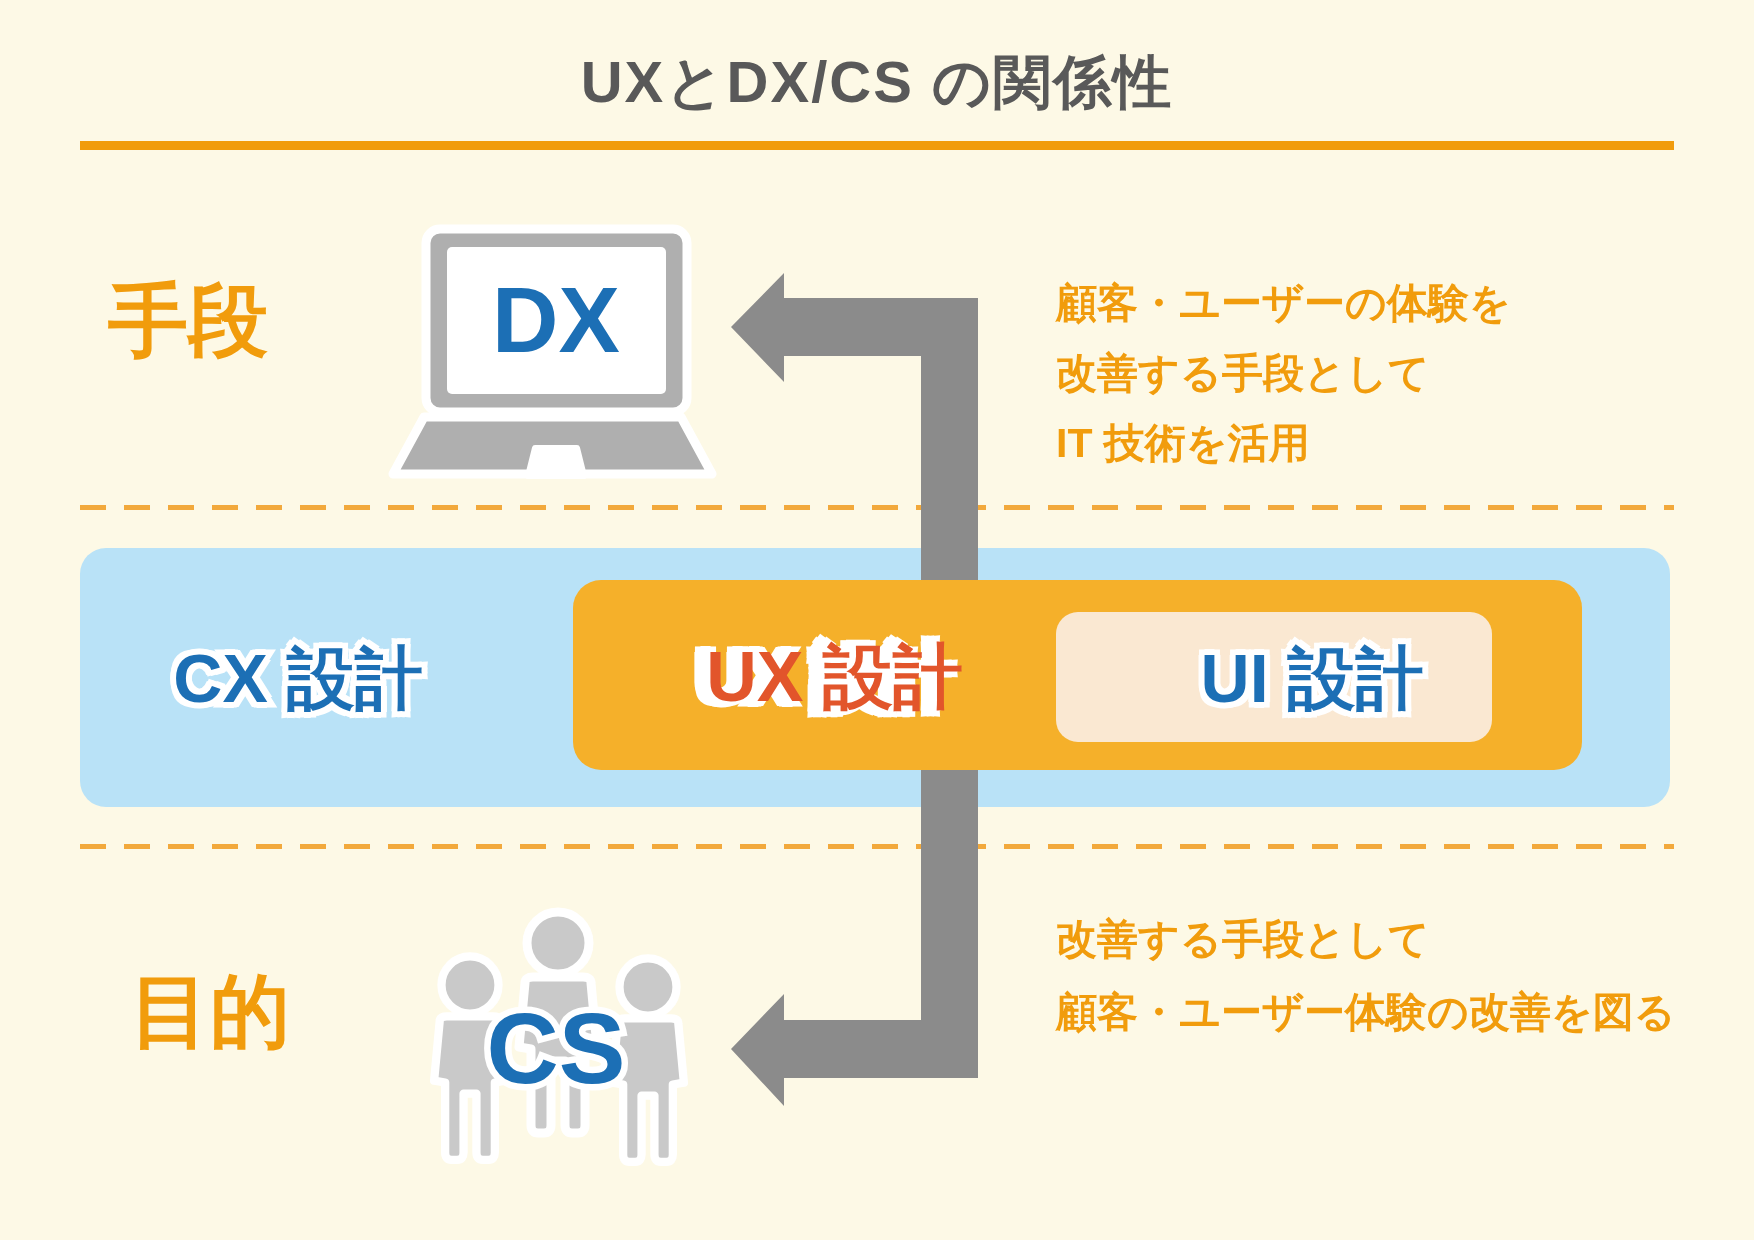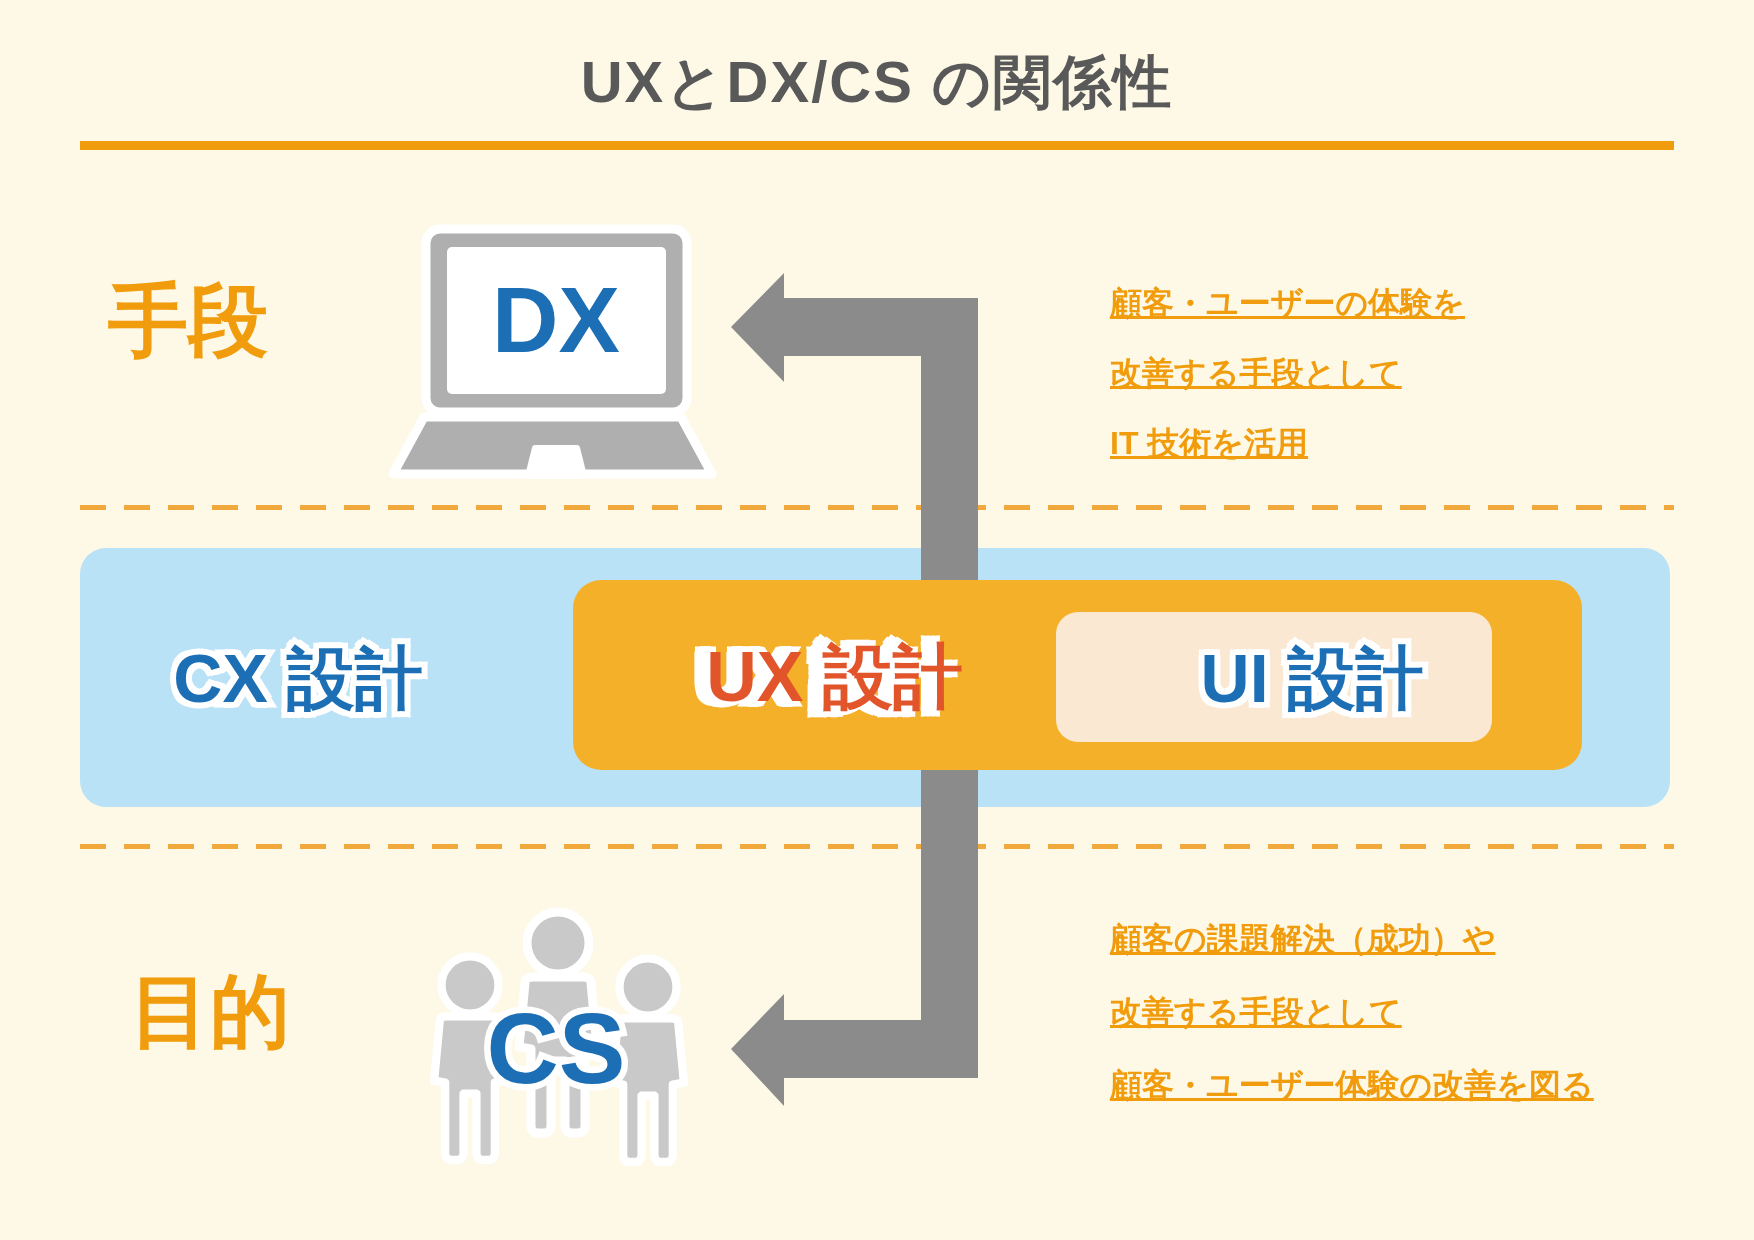--- a/index.html
+++ b/index.html
@@ -29,22 +29,22 @@
     background:var(--box-cream,#FAE8D2);z-index:3;}
 
   .arrow-svg{position:absolute;left:0;top:0;width:1754px;height:1240px;z-index:2;}
   .arrow-svg polygon{fill:var(--arrow-gray,#8B8B8B);}
 
   .row-label{position:absolute;width:220px;text-align:center;line-height:1;
     font-size:80px;font-weight:700;color:var(--accent-orange,#F19C0C);z-index:4;}
   .row-label.means{left:78px;top:281px;}
   .row-label.purpose{left:100px;top:972px;}
 
-  .note{position:absolute;left:1110px;font-size:32px;font-weight:700;line-height:70px;
-    color:var(--accent-orange,#F19C0C);z-index:4;white-space:nowrap;text-decoration:underline;}
+  .note{position:absolute;left:1056px;font-size:41px;font-weight:700;line-height:70px;
+    color:var(--accent-orange,#F19C0C);z-index:4;white-space:nowrap;}
   .note.means{top:268px;}
   .note.purpose{top:903px;line-height:73px;}
 
   
   .olabel{position:absolute;text-align:center;line-height:1;font-weight:700;font-size:68px;z-index:4;}
   .olabel .stroke,.olabel .fill{display:block;white-space:nowrap;}
   .olabel .stroke{position:absolute;left:0;right:0;top:0;color:transparent;
     -webkit-text-stroke:11px #fff;
     text-shadow:-5px -5px 0 #fff,5px -5px 0 #fff,-5px 5px 0 #fff,5px 5px 0 #fff,
                 -6px 0 0 #fff,6px 0 0 #fff,0 6px 0 #fff,0 -6px 0 #fff;}
@@ -126,18 +126,17 @@
       <path d="M -33,40 Q -33,34 -25,34 L 25,34 Q 33,34 33,40 L 39,104 L 27,106 L 27,182 Q 27,190 20,190 L 14,190 Q 7,190 7,182 L 7,118 L -7,118 L -7,182 Q -7,190 -14,190 L -20,190 Q -27,190 -27,182 L -27,106 L -39,104 Z"></path>
     </g>
     <g class="person" transform="translate(248,107) scale(0.92)">
       <circle cx="0" cy="0" r="31"></circle>
       <path d="M -33,40 Q -33,34 -25,34 L 25,34 Q 33,34 33,40 L 39,104 L 27,106 L 27,182 Q 27,190 20,190 L 14,190 Q 7,190 7,182 L 7,118 L -7,118 L -7,182 Q -7,190 -14,190 L -20,190 Q -27,190 -27,182 L -27,106 L -39,104 Z"></path>
     </g>
     <text x="156" y="168" text-anchor="middle" dominant-baseline="central">CS</text>
   </svg>
 
   <div class="note purpose">
-    <div>顧客の課題解決（成功）や</div>
     <div>改善する手段として</div>
     <div>顧客・ユーザー体験の改善を図る</div>
   </div>
 
 </div>
 
 </body></html>

